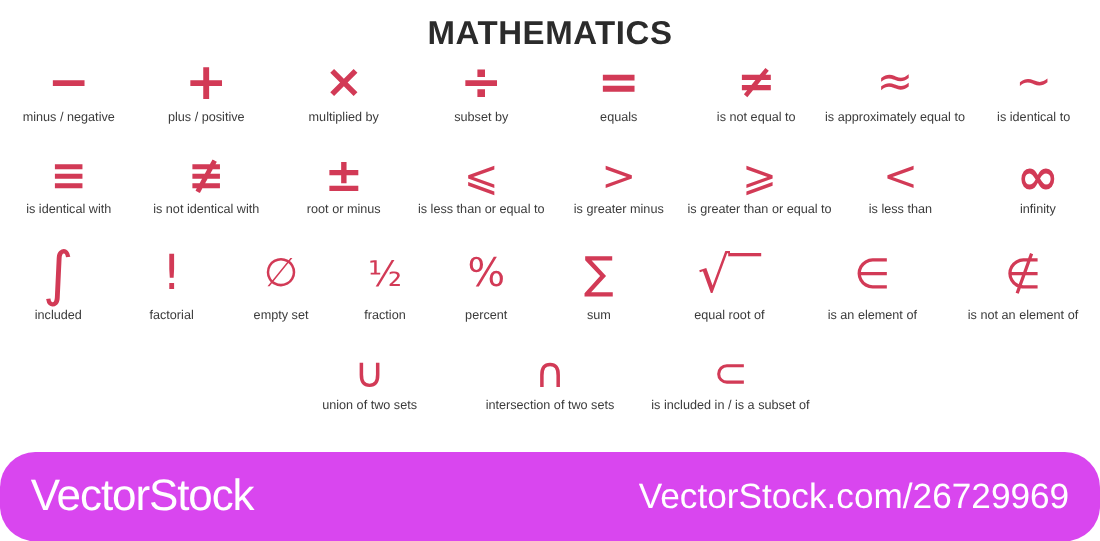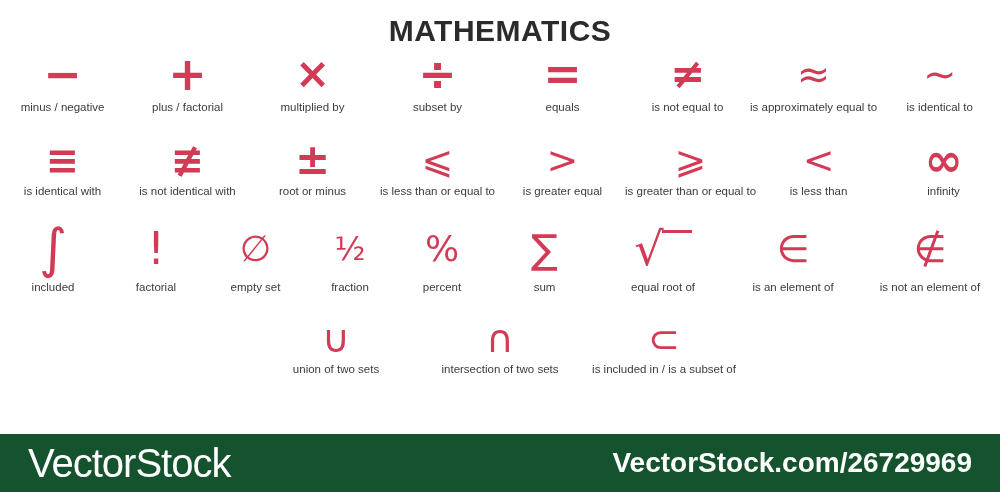--- a/index.html
+++ b/index.html
@@ -85,54 +85,55 @@
     display:block;
     width:30px;height:3px;
     background:var(--accent,#d23a56);
     align-self:flex-start;
     margin-top:10px;
     margin-left:-2px;
   }
   .footer{
     position:absolute;
     left:0;right:0;bottom:0;
-    height:58px;
-    background:#14532d;
+    height:81px;
+    background:#d946ef;
     display:flex;
     align-items:center;
     justify-content:space-between;
     padding:0 28px;
     box-sizing:border-box;
+    border-radius:32px;
   }
   .logo{
     color:#ffffff;
     font-size:40px;
     letter-spacing:-1px;
     font-weight:400;
   }
   .credit{
     color:#ffffff;
-    font-size:28px;
-    font-weight:700;
+    font-size:32px;
+    font-weight:400;
   }
 </style>
 </head>
 <body>
 
 <div class="canvas">
   <h1 class="title">MATHEMATICS</h1>
   <div id="grid">
       <div class="row row-1">
         <div class="cell">
           <div class="glyph g-minus">−</div>
           <div class="label">minus / negative</div>
         </div>
         <div class="cell">
           <div class="glyph g-plus">+</div>
-          <div class="label">plus / factorial</div>
+          <div class="label">plus / positive</div>
         </div>
         <div class="cell">
           <div class="glyph g-multiplied-by">×</div>
           <div class="label">multiplied by</div>
         </div>
         <div class="cell">
           <div class="glyph g-divided-by">÷</div>
           <div class="label">subset by</div>
         </div>
         <div class="cell">
@@ -164,21 +165,21 @@
         <div class="cell">
           <div class="glyph g-plus-or-minus">±</div>
           <div class="label">root or minus</div>
         </div>
         <div class="cell">
           <div class="glyph g-less-than-or-equal">⩽</div>
           <div class="label">is less than or equal to</div>
         </div>
         <div class="cell">
           <div class="glyph g-greater-than">&gt;</div>
-          <div class="label">is greater equal</div>
+          <div class="label">is greater minus</div>
         </div>
         <div class="cell">
           <div class="glyph g-greater-than-or-equal">⩾</div>
           <div class="label">is greater than or equal to</div>
         </div>
         <div class="cell">
           <div class="glyph g-less-than">&lt;</div>
           <div class="label">is less than</div>
         </div>
         <div class="cell">

